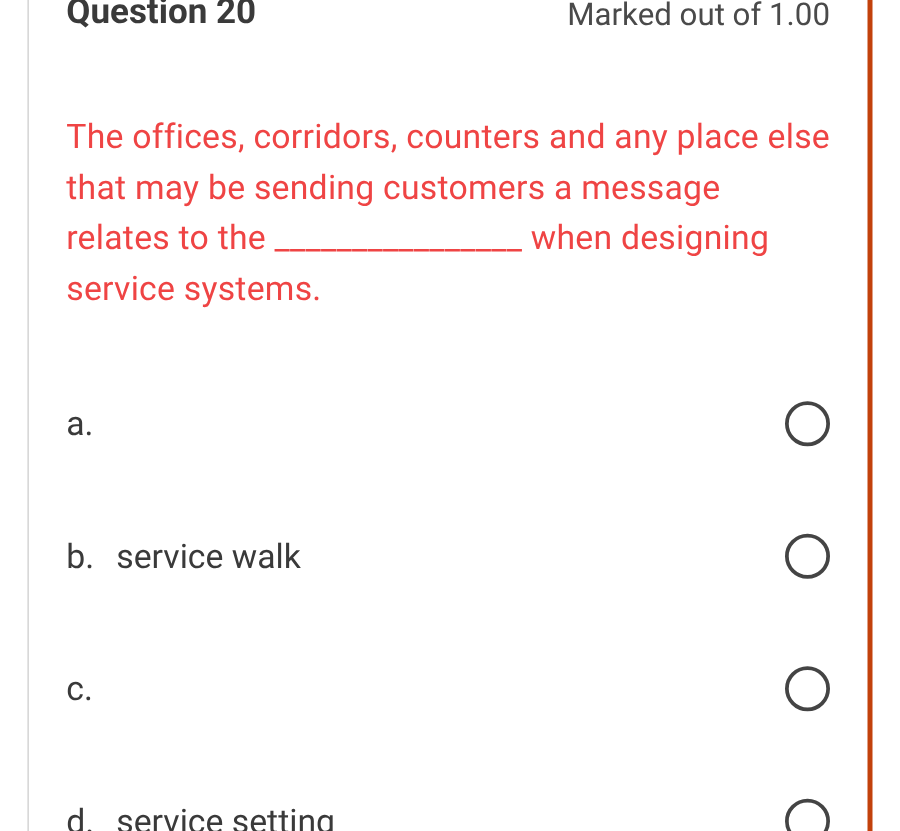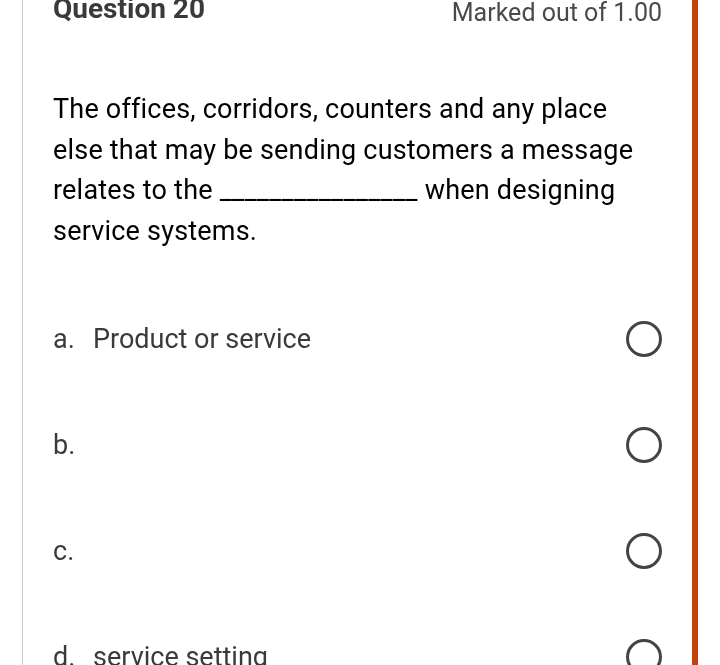--- a/index.html
+++ b/index.html
@@ -9,21 +9,21 @@
     }
     body {
       font-family: -apple-system, BlinkMacSystemFont, "Segoe UI", Roboto, Helvetica, Arial, sans-serif;
       background: #fff;
       width: 720px;
       height: 665px;
       overflow: hidden;
     }
     .question-card {
       border-left: 1px solid #ccc;
-      border-right: 6px solid #c2410c;
+      border-right: 4px solid #c2410c;
       margin: 0 22px;
       height: 100%;
       padding: 0 30px;
       position: relative;
     }
     .header-row {
       display: flex;
       justify-content: space-between;
       align-items: flex-start;
       padding-top: 0;
@@ -34,21 +34,21 @@
       color: #3a3a3a;
       margin-top: -8px;
     }
     .marks {
       font-size: 25px;
       color: #4a4a4a;
       margin-top: -2px;
     }
     .question-text {
       font-size: 27px;
-      color: #000000;
+      color: #ef4444;
       line-height: 1.5;
       margin-top: 62px;
       letter-spacing: 0.2px;
     }
     .options {
       margin-top: 70px;
     }
     .option-row {
       display: flex;
       align-items: center;
@@ -84,28 +84,28 @@
     <div class="marks">Marked out of 1.00</div>
   </div>
 
   <div class="question-text">The offices, corridors, counters and any place else that may be sending customers a message relates to the ________________ when designing service systems.</div>
 
   <div class="options">
 
     <div class="option-row">
       <div class="option-label-group">
         <span class="option-letter">a.</span>
-        <span class="option-text">Product or service</span>
       </div>
       <div class="radio"></div>
     </div>
 
     <div class="option-row">
       <div class="option-label-group">
         <span class="option-letter">b.</span>
+        <span class="option-text">service walk</span>
       </div>
       <div class="radio"></div>
     </div>
 
     <div class="option-row">
       <div class="option-label-group">
         <span class="option-letter">c.</span>
       </div>
       <div class="radio"></div>
     </div>

